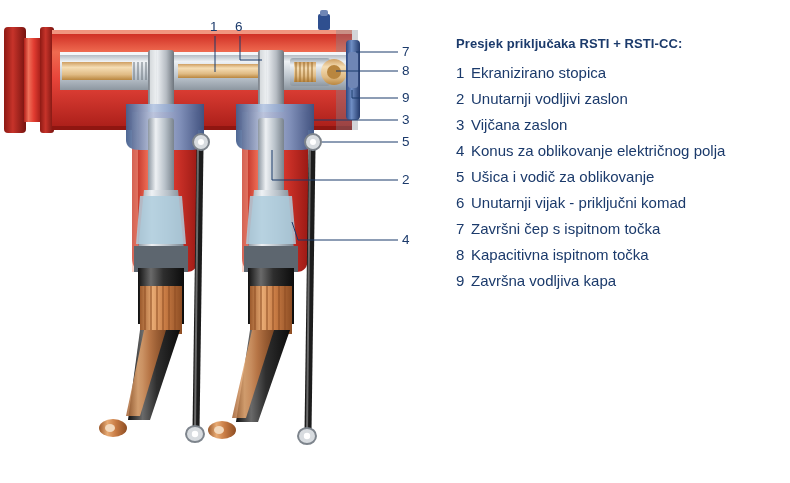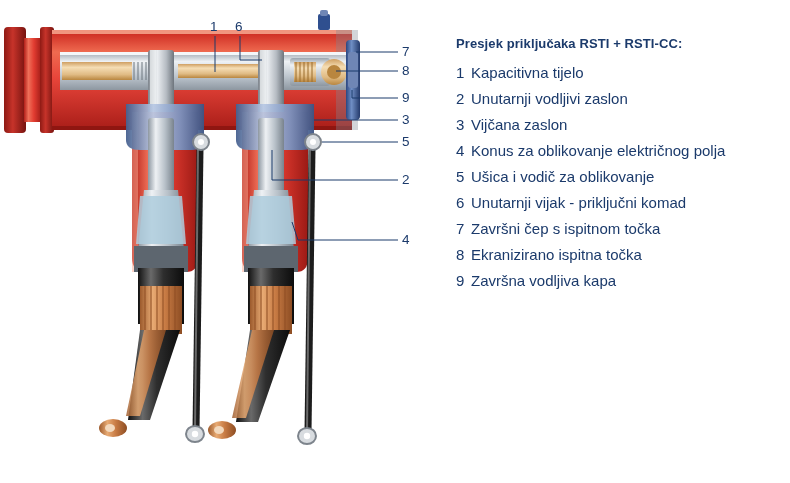--- a/index.html
+++ b/index.html
@@ -313,21 +313,21 @@
     <span class="callout" style="left:402px; top:135px;">5</span>
     <span class="callout" style="left:402px; top:173px;">2</span>
     <span class="callout" style="left:402px; top:233px;">4</span>
   </div>
 
   <div class="legend">
     <div class="legend-title">Presjek priključaka RSTI + RSTI-CC:</div>
 
     <div class="legend-item">
       <span class="legend-num">1</span>
-      <span class="legend-label">Kapacitivna tijelo</span>
+      <span class="legend-label">Ekranizirano stopica</span>
     </div>
     <div class="legend-item">
       <span class="legend-num">2</span>
       <span class="legend-label">Unutarnji vodljivi zaslon</span>
     </div>
     <div class="legend-item">
       <span class="legend-num">3</span>
       <span class="legend-label">Vijčana zaslon</span>
     </div>
     <div class="legend-item">
@@ -341,21 +341,21 @@
     <div class="legend-item">
       <span class="legend-num">6</span>
       <span class="legend-label">Unutarnji vijak - priključni komad</span>
     </div>
     <div class="legend-item">
       <span class="legend-num">7</span>
       <span class="legend-label">Završni čep s ispitnom točka</span>
     </div>
     <div class="legend-item">
       <span class="legend-num">8</span>
-      <span class="legend-label">Ekranizirano ispitna točka</span>
+      <span class="legend-label">Kapacitivna ispitnom točka</span>
     </div>
     <div class="legend-item">
       <span class="legend-num">9</span>
       <span class="legend-label">Završna vodljiva kapa</span>
     </div>
   </div>
 
 </div>
 
 </body></html>

